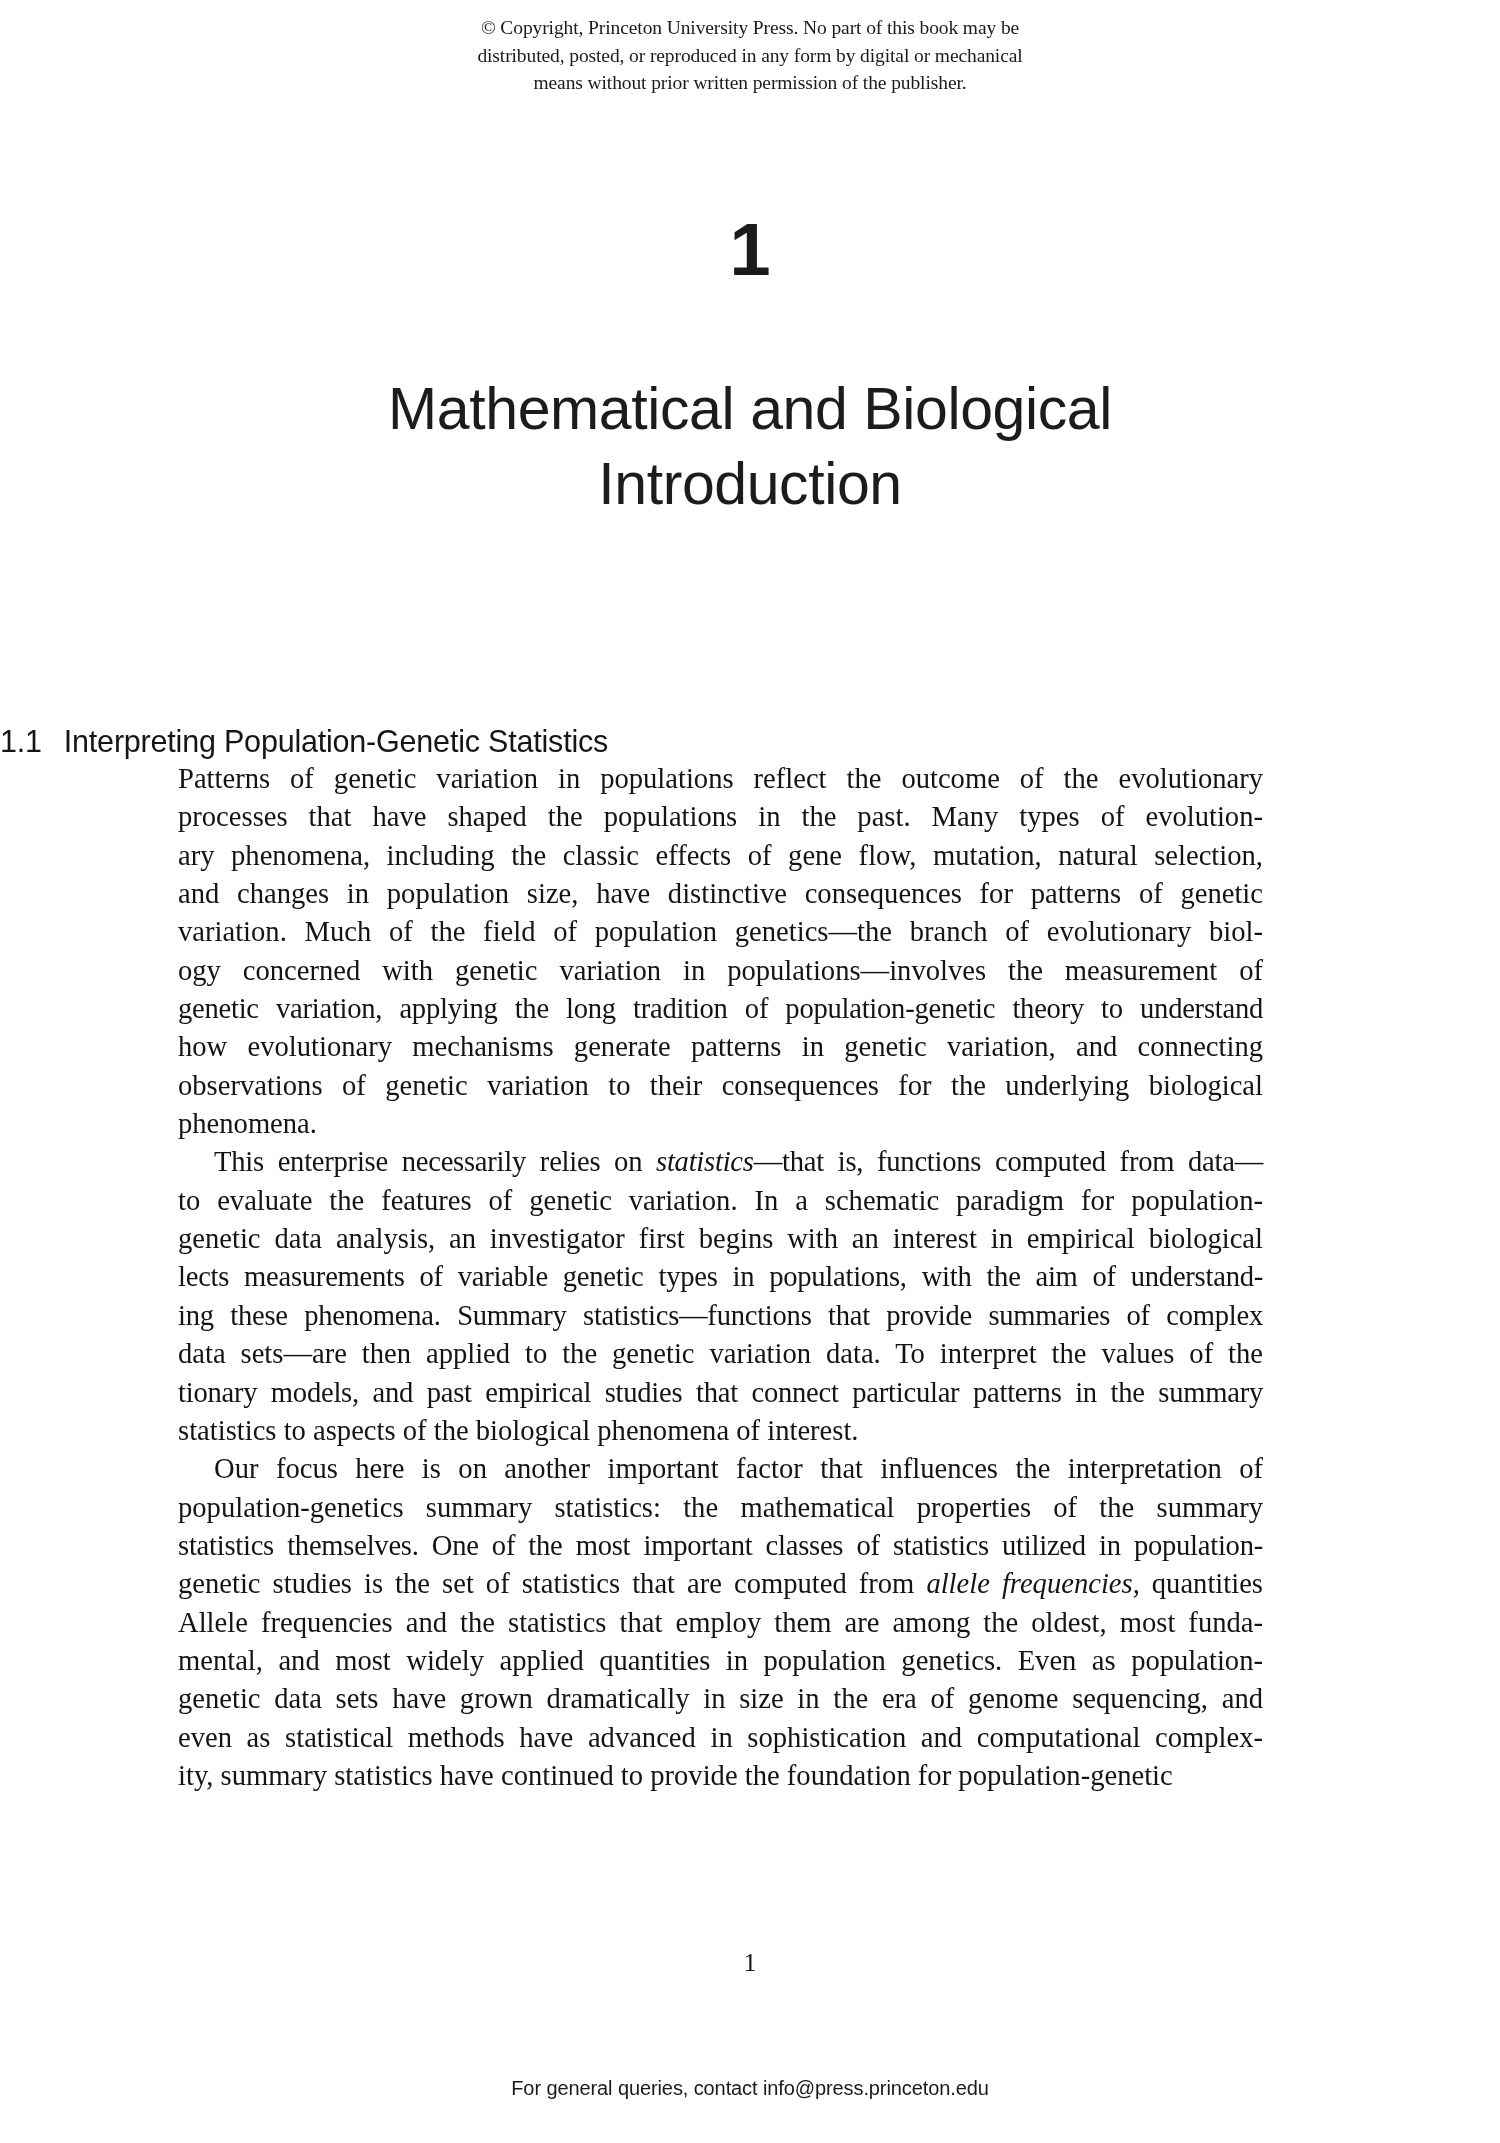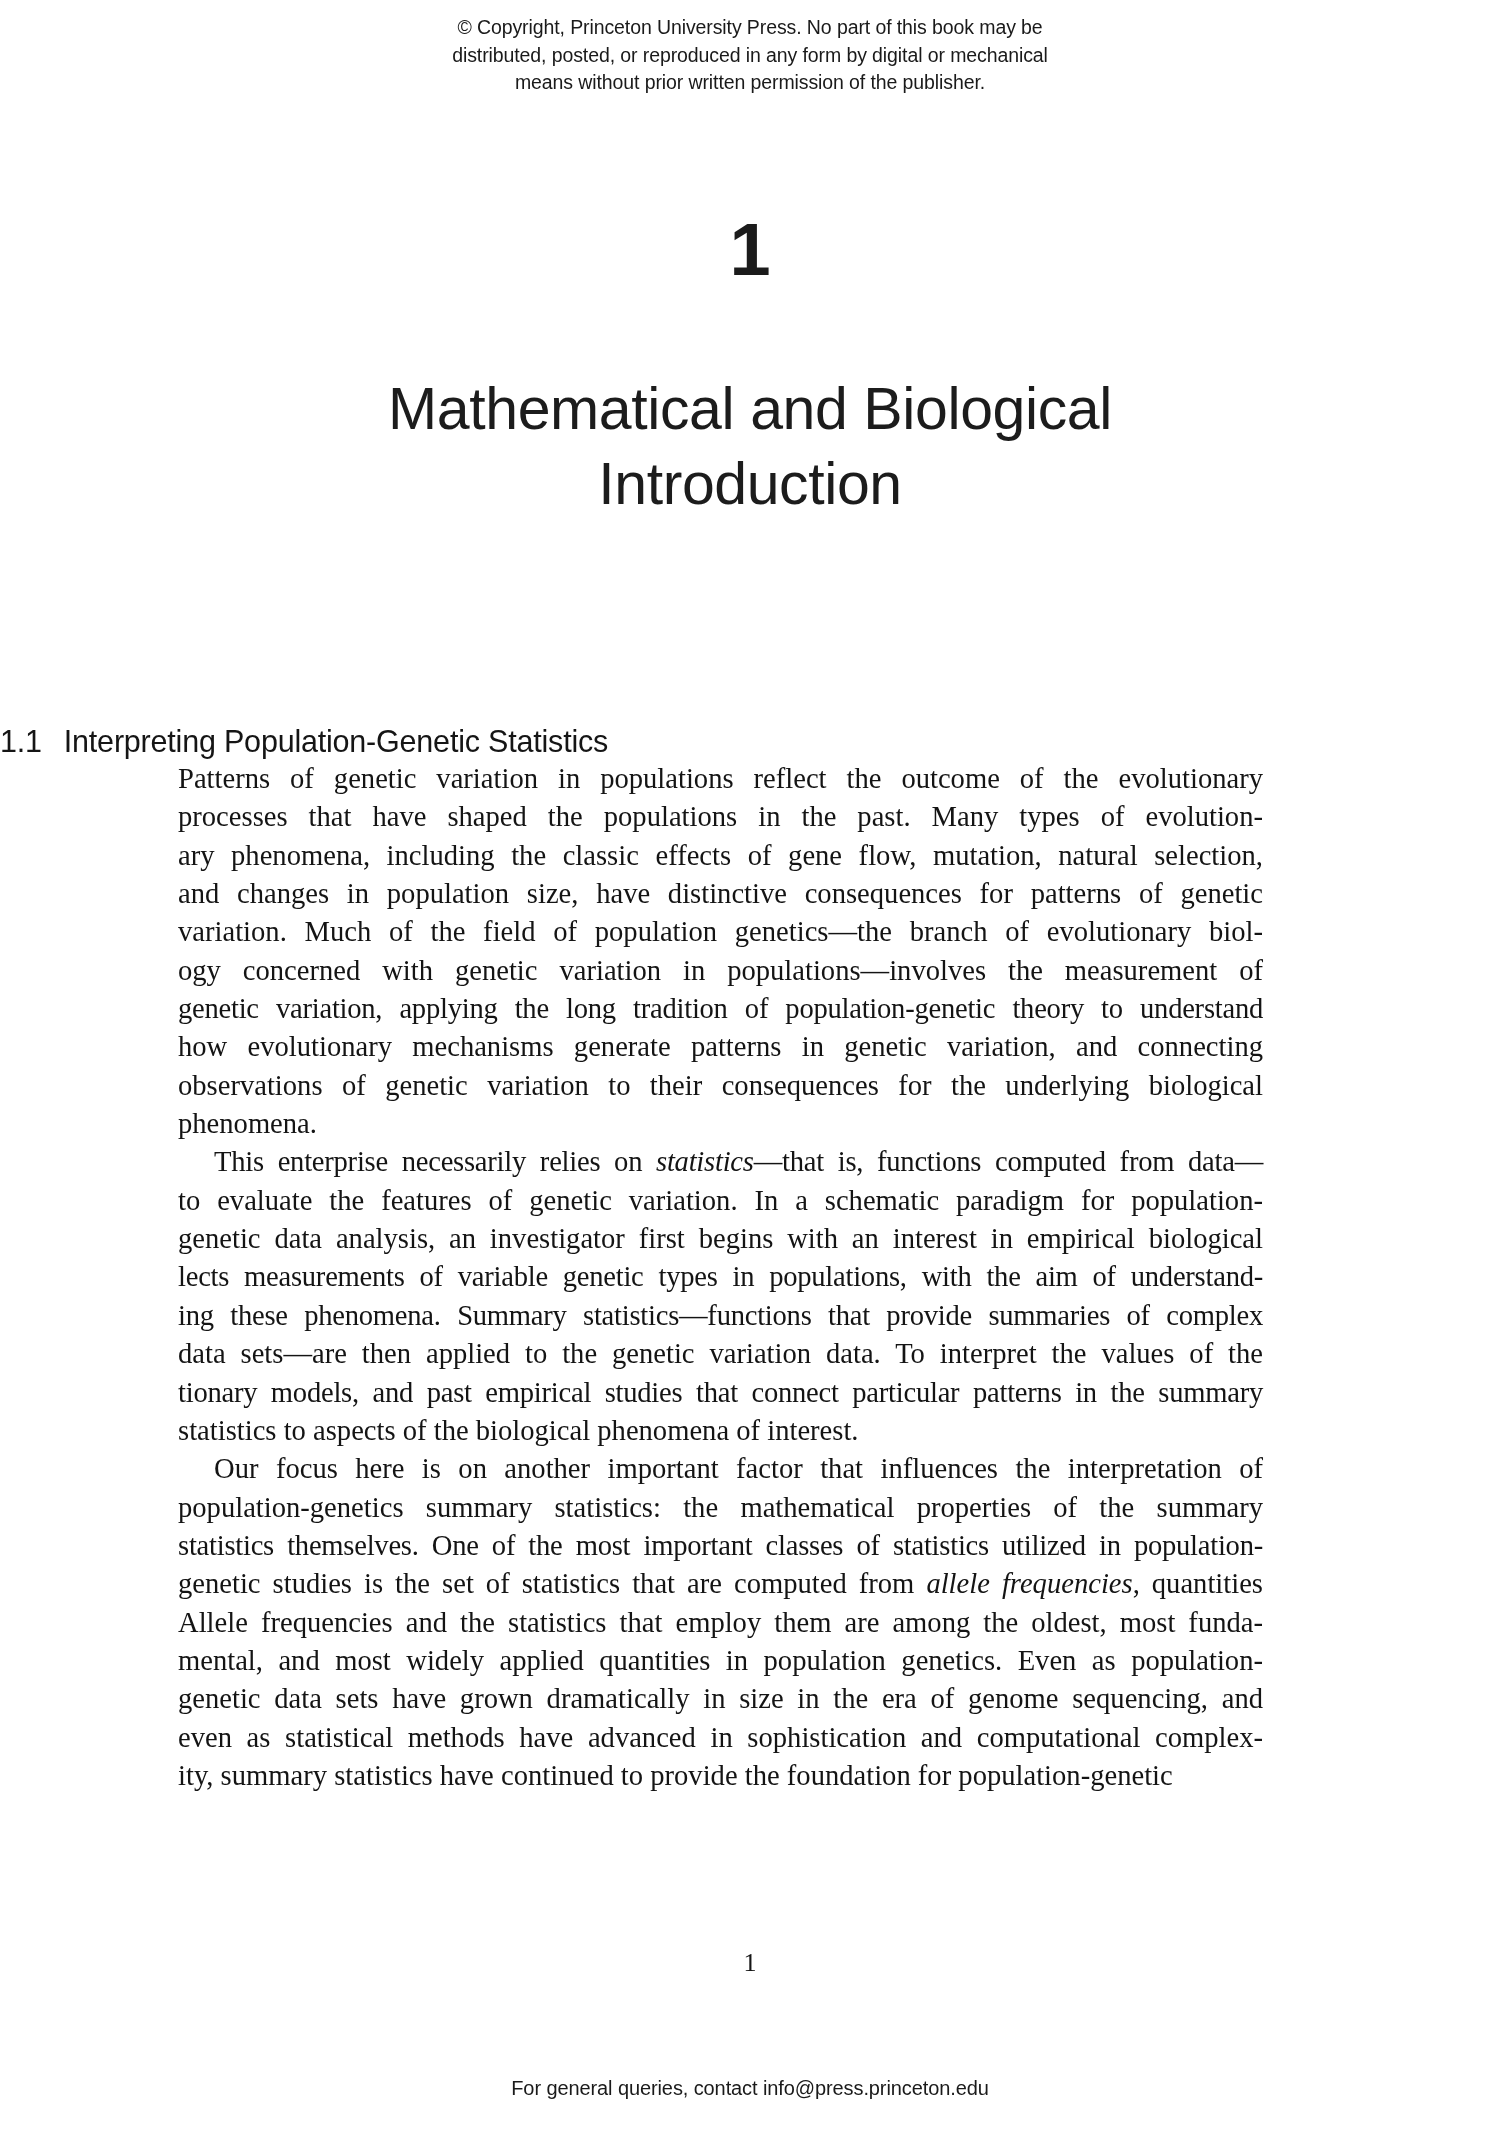--- a/index.html
+++ b/index.html
@@ -23,21 +23,21 @@
     box-sizing: border-box;
   }
 
   
   .copyright {
     position: absolute;
     left: 0;
     top: 14px;
     width: 1500px;
     text-align: center;
-    font-family: Liberation Sans, sans-serif;
+    font-family: Liberation Serif, serif;
     font-size: 19.5px;
     line-height: 27.5px;
     color: #1a1a1a;
     letter-spacing: -0.1px;
   }
   .copyright .cline { display: block; }
 
   
   .chapter-number {
     position: absolute;

